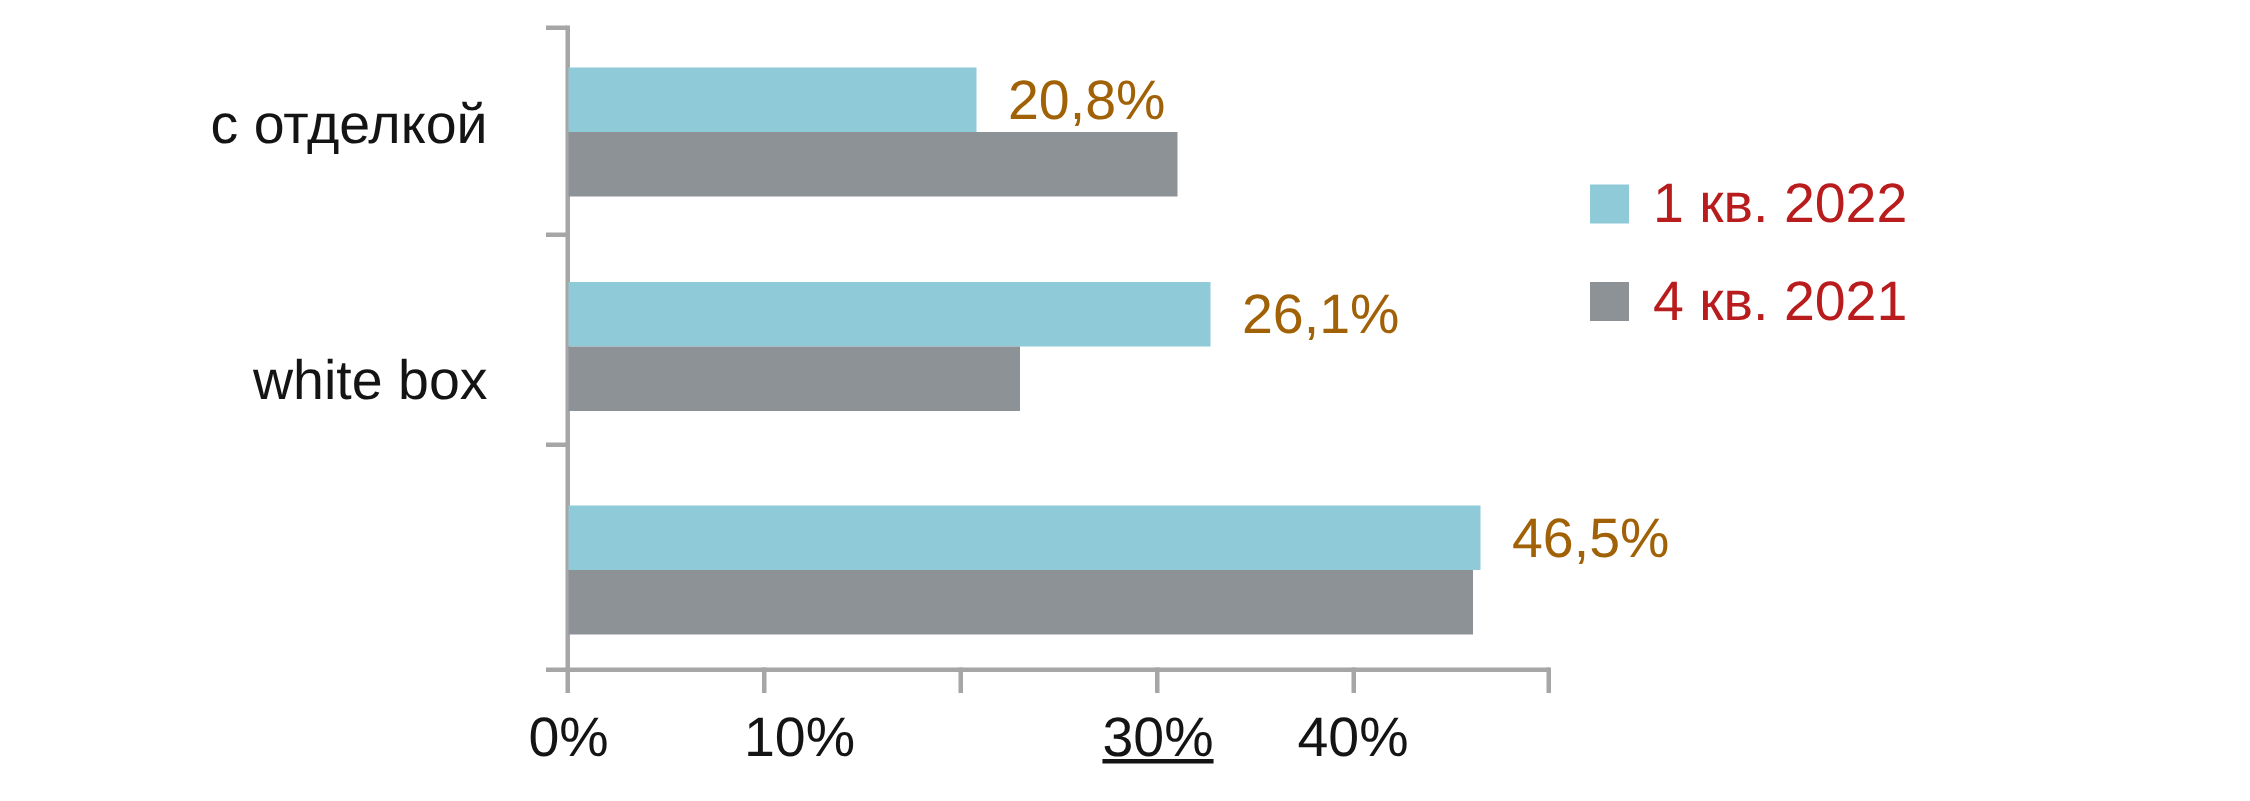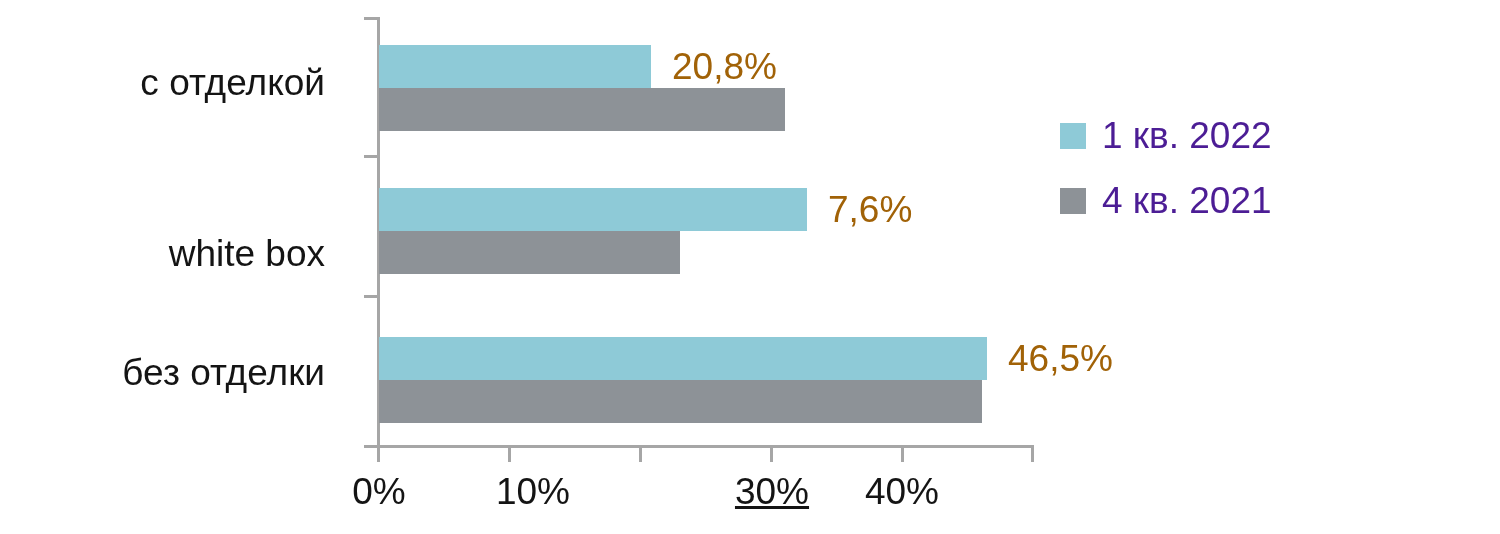--- a/index.html
+++ b/index.html
@@ -112,21 +112,21 @@
   }
   .legend-swatch {
     width: 26px;
     height: 26px;
     flex: 0 0 26px;
   }
   .legend-text {
     margin-left: 16px;
     font-size: 37px;
     line-height: 40px;
-    color: #4c1d95;
+    color: #b91c1c;
     white-space: nowrap;
   }
 </style>
 </head>
 <body>
 
 <div id="chart-root">
 
   <div class="y-axis-line"></div>
   <div class="x-axis-line"></div>
@@ -138,33 +138,32 @@
 
   <div class="x-tick" style="left:377px;"></div>
   <div class="x-tick" style="left:508px;"></div>
   <div class="x-tick" style="left:639px;"></div>
   <div class="x-tick" style="left:770px;"></div>
   <div class="x-tick" style="left:901px;"></div>
   <div class="x-tick" style="left:1031px;"></div>
 
   <div class="cat-label" style="top:63px;">с отделкой</div>
   <div class="cat-label" style="top:205px;margin-top:29px;">white box</div>
-  <div class="cat-label" style="top:353px;">без отделки</div>
 
   <div class="bar teal" style="left:379px; top:45px;  width:272px;"></div>
   <div class="bar gray" style="left:379px; top:88px;  width:406px;"></div>
 
   <div class="bar teal" style="left:379px; top:188px; width:428px;"></div>
   <div class="bar gray" style="left:379px; top:231px; width:301px;"></div>
 
   <div class="bar teal" style="left:379px; top:337px; width:608px;"></div>
   <div class="bar gray" style="left:379px; top:380px; width:603px;"></div>
 
   <div class="data-label" style="left:672px; top:47px;">20,8%</div>
-  <div class="data-label" style="left:828px; top:190px;">7,6%</div>
+  <div class="data-label" style="left:828px; top:190px;">26,1%</div>
   <div class="data-label" style="left:1008px; top:339px;">46,5%</div>
 
   <div class="x-tick-label" style="left:379px;">0%</div>
   <div class="x-tick-label" style="left:510px;text-align:right;">10%</div>
   <div class="x-tick-label" style="left:772px;text-decoration:underline;">30%</div>
   <div class="x-tick-label" style="left:902px;">40%</div>
 
   <div class="legend">
     <div class="legend-row">
       <span class="legend-swatch" style="background:#8ecad7;"></span>

